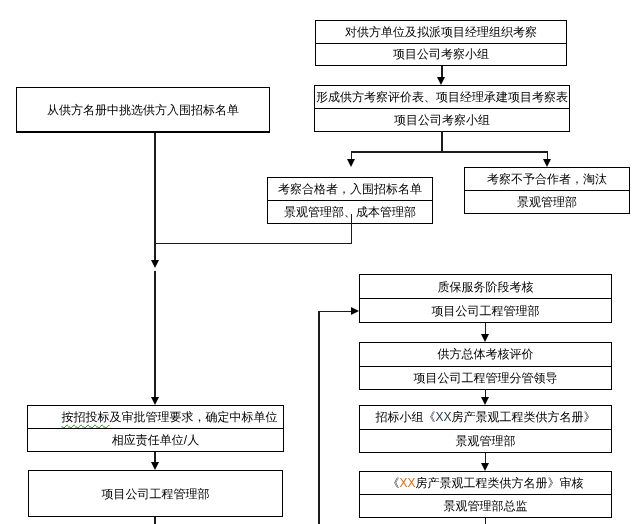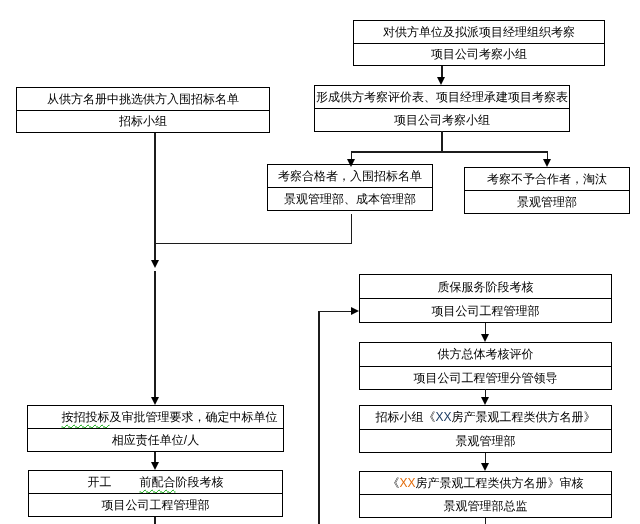--- a/index.html
+++ b/index.html
@@ -33,59 +33,53 @@
       border-top:8px solid #000;}
   .ar{position:absolute;width:0;height:0;
       border-top:4.5px solid transparent;border-bottom:4.5px solid transparent;
       border-left:8px solid #000;}
 </style>
 </head>
 <body>
 
 <div class="canvas">
 
-  <div class="fbox" style="left:315px;top:20px;width:252px;height:46px;margin-left:38px;">
+  <div class="fbox" style="left:315px;top:20px;width:252px;height:46px;">
     <div class="row r1">对供方单位及拟派项目经理组织考察</div>
     <div class="row r2">项目公司考察小组</div>
   </div>
 
   <div class="fbox" style="left:314px;top:85px;width:256px;height:47px;">
     <div class="row r1">形成供方考察评价表、项目经理承建项目考察表</div>
     <div class="row r2">项目公司考察小组</div>
   </div>
 
   <div class="fbox" style="left:16px;top:87px;width:254px;height:46px;">
     <div class="row r1">从供方名册中挑选供方入围招标名单</div>
-    <div class="row r2">招标小组</div>
   </div>
 
-  <div class="fbox" style="left:267px;top:164px;width:166px;height:47px;justify-content:center;">
+  <div class="fbox" style="left:267px;top:177px;width:166px;height:47px;justify-content:center;">
     <div class="row r1">考察合格者，入围招标名单</div>
     <div class="row r2">景观管理部、成本管理部</div>
   </div>
 
   <div class="fbox" style="left:464px;top:167px;width:166px;height:47px;">
     <div class="row r1">考察不予合作者，淘汰</div>
     <div class="row r2">景观管理部</div>
   </div>
 
   <div class="fbox" style="left:27px;top:405px;width:257px;height:47px;">
     <div class="row r1">
         <span class="wavy">按招投标</span>
         <span>及审批管理要求，确定中标单位</span>
       </div>
     <div class="row r2">相应责任单位/人</div>
   </div>
 
   <div class="fbox" style="left:28px;top:470px;width:255px;height:47px;">
-    <div class="row r1">
-        <span>开工</span>
-        <span class="wavy">前配合</span>
-        <span>阶段考核</span>
-      </div>
     <div class="row r2">项目公司工程管理部</div>
   </div>
 
   <div class="fbox" style="left:359px;top:274px;width:253px;height:49px;text-align:center;">
     <div class="row r1">质保服务阶段考核</div>
     <div class="row r2">项目公司工程管理部</div>
   </div>
 
   <div class="fbox" style="left:359px;top:342px;width:253px;height:48px;">
     <div class="row r1">供方总体考核评价</div>

